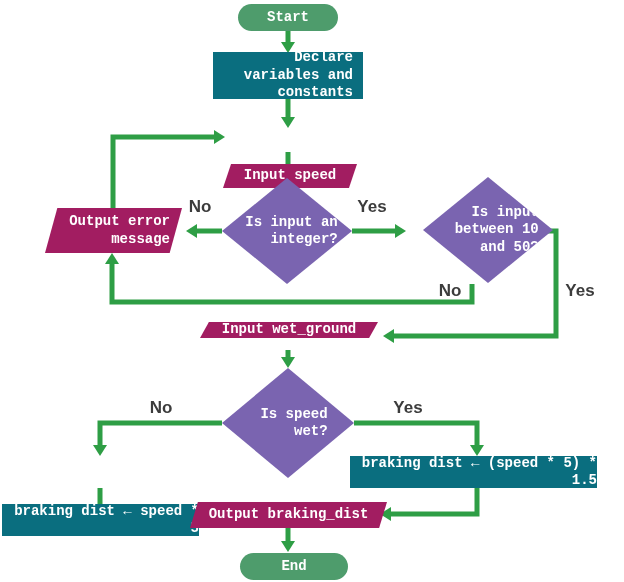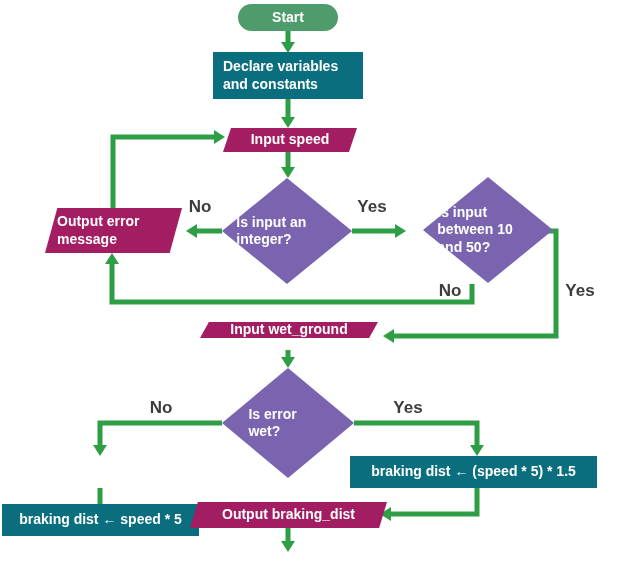--- a/index.html
+++ b/index.html
@@ -30,38 +30,39 @@
   #connectors .heads {
     fill: var(--arrow, #2E9E45);
     stroke: none;
   }
   .node {
     position: absolute;
     z-index: 2;
     display: flex;
     align-items: center;
     justify-content: center;
-    text-align: left;
+    text-align: right;
     color: #ffffff;
     font-weight: bold;
     font-size: 14px;
     line-height: 1.25;
     box-sizing: border-box;
+    font-family: Liberation Mono, monospace;
   }
   .pill {
     background: var(--pill, #4E9C6C);
     border-radius: 14px;
   }
   .process {
     background: var(--process, #0A6E7F);
   }
   .io {
     background: var(--io, #A21D61);
   }
-  .io-slant-sm  { clip-path: polygon(6% 0%, 100% 0%, 94% 100%, 0% 100%); }
+  .io-slant-sm  { clip-path: polygon(6% 0%, 100% 0%, 94% 100%, 0% 100%); margin-top: 36px; }
   .io-slant-md  { clip-path: polygon(9% 0%, 100% 0%, 91% 100%, 0% 100%); }
   .io-slant-xs  { clip-path: polygon(5% 0%, 100% 0%, 95% 100%, 0% 100%); }
   .io-slant-xxs { clip-path: polygon(4% 0%, 100% 0%, 96% 100%, 0% 100%); }
   .diamond {
     background: var(--decision, #7A64B0);
     clip-path: polygon(50% 0%, 100% 50%, 50% 100%, 0% 50%);
   }
   .diamond .inner {
     max-width: 78%;
   }
@@ -137,35 +138,38 @@
 
   <div class="node diamond" style="left:423px; top:177px; width:130px; height:106px;">
     <span class="inner">Is input between 10 and 50?</span>
   </div>
 
   <div class="node io io-slant-xs" style="left:200px; top:322px; width:178px; height:16px;">
     <span>Input wet_ground</span>
   </div>
 
   <div class="node diamond" style="left:222px; top:368px; width:132px; height:110px;">
-    <span class="inner" style="max-width:60%;">Is error wet?</span>
+    <span class="inner" style="max-width:60%;">Is speed wet?</span>
   </div>
 
   <div class="node process" style="left:2px; top:456px; width:197px; height:32px;margin-top:48px;">
     <span>braking dist ← speed * 5</span>
   </div>
 
   <div class="node process" style="left:350px; top:456px; width:247px; height:32px;">
     <span>braking dist ← (speed * 5) * 1.5</span>
   </div>
 
   <div class="node io io-slant-xxs" style="left:190px; top:502px; width:197px; height:26px;">
     <span>Output braking_dist</span>
   </div>
 
+  <div class="node pill" style="left:240px; top:553px; width:108px; height:27px;">
+    <span>End</span>
+  </div>
 
   <div class="branch-label" style="left:176px; top:197px;">No</div>
   <div class="branch-label" style="left:348px; top:197px;">Yes</div>
   <div class="branch-label" style="left:556px; top:281px;">Yes</div>
   <div class="branch-label" style="left:426px; top:281px;">No</div>
   <div class="branch-label" style="left:137px; top:398px;">No</div>
   <div class="branch-label" style="left:384px; top:398px;">Yes</div>
 
 </div>
 

